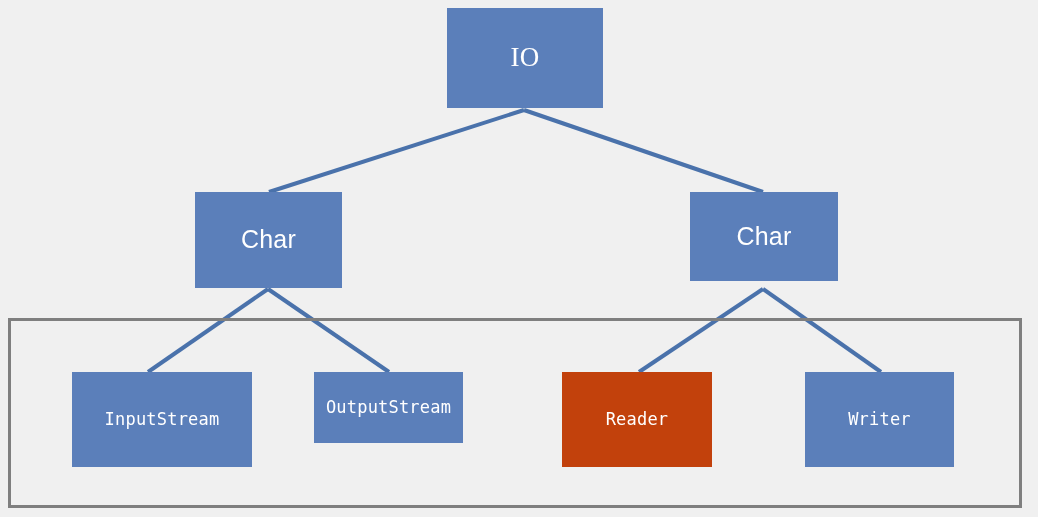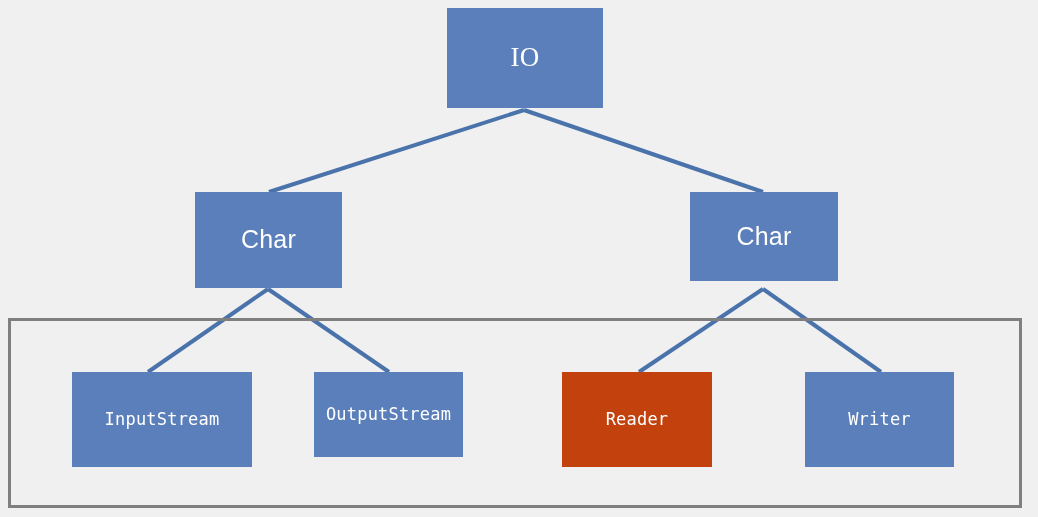--- a/index.html
+++ b/index.html
@@ -87,21 +87,21 @@
   </div>
 
   <div class="node lvl-mid" style="left: 690px; top: 192px; width: 148px; height: 89px; background: rgb(91, 127, 186); color: rgb(255, 255, 255);">
     <span class="node-label">Char</span>
   </div>
 
   <div class="node lvl-leaf" style="left: 72px; top: 372px; width: 180px; height: 95px; background: rgb(91, 127, 186); color: rgb(255, 255, 255);">
     <span class="node-label">InputStream</span>
   </div>
 
-  <div class="node lvl-leaf" style="left: 314px; top: 372px; width: 149px; height: 85px; background: rgb(91, 127, 186); color: rgb(255, 255, 255);">
+  <div class="node lvl-leaf" style="left: 314px; top: 372px; width: 149px; height: 71px; background: rgb(91, 127, 186); color: rgb(255, 255, 255);">
     <span class="node-label">OutputStream</span>
   </div>
 
   <div class="node lvl-leaf" style="left: 562px; top: 372px; width: 150px; height: 95px; background: #c2410c; color: rgb(255, 255, 255);">
     <span class="node-label">Reader</span>
   </div>
 
   <div class="node lvl-leaf" style="left: 805px; top: 372px; width: 149px; height: 95px; background: rgb(91, 127, 186); color: rgb(255, 255, 255);">
     <span class="node-label">Writer</span>
   </div>

